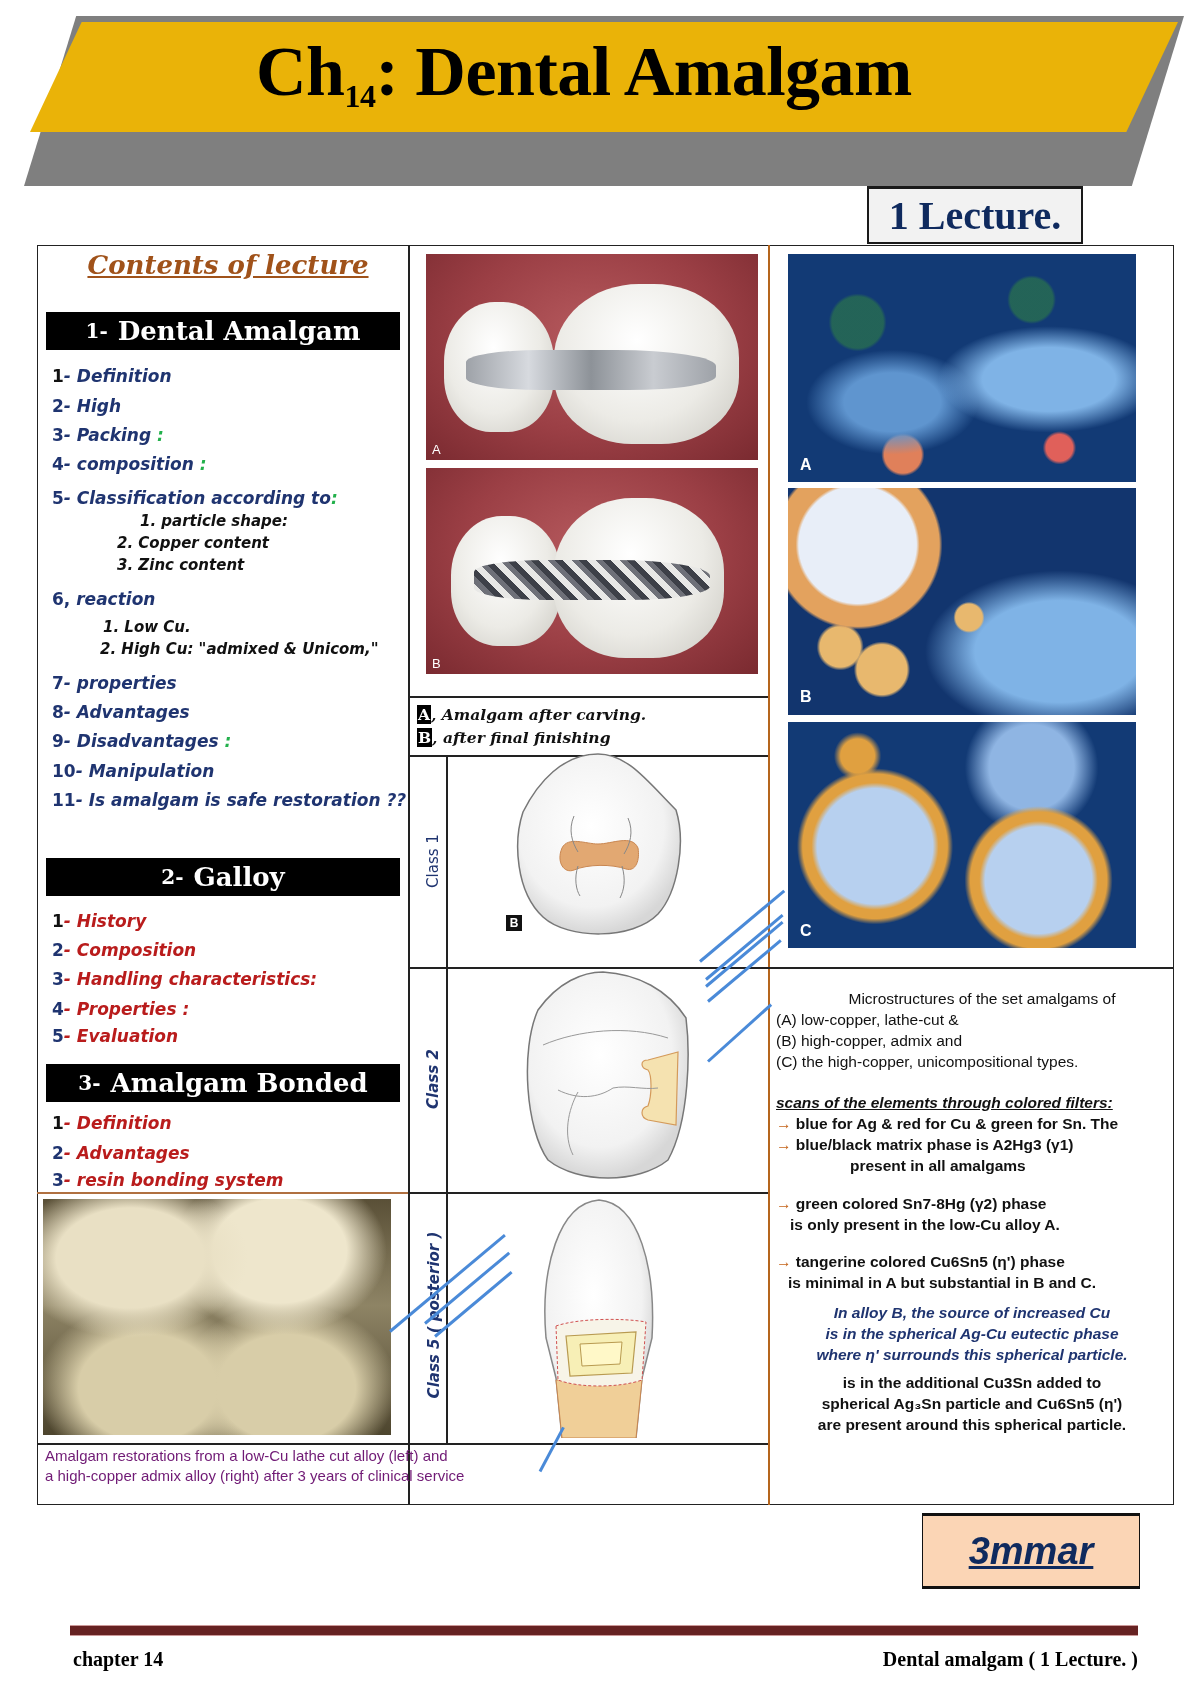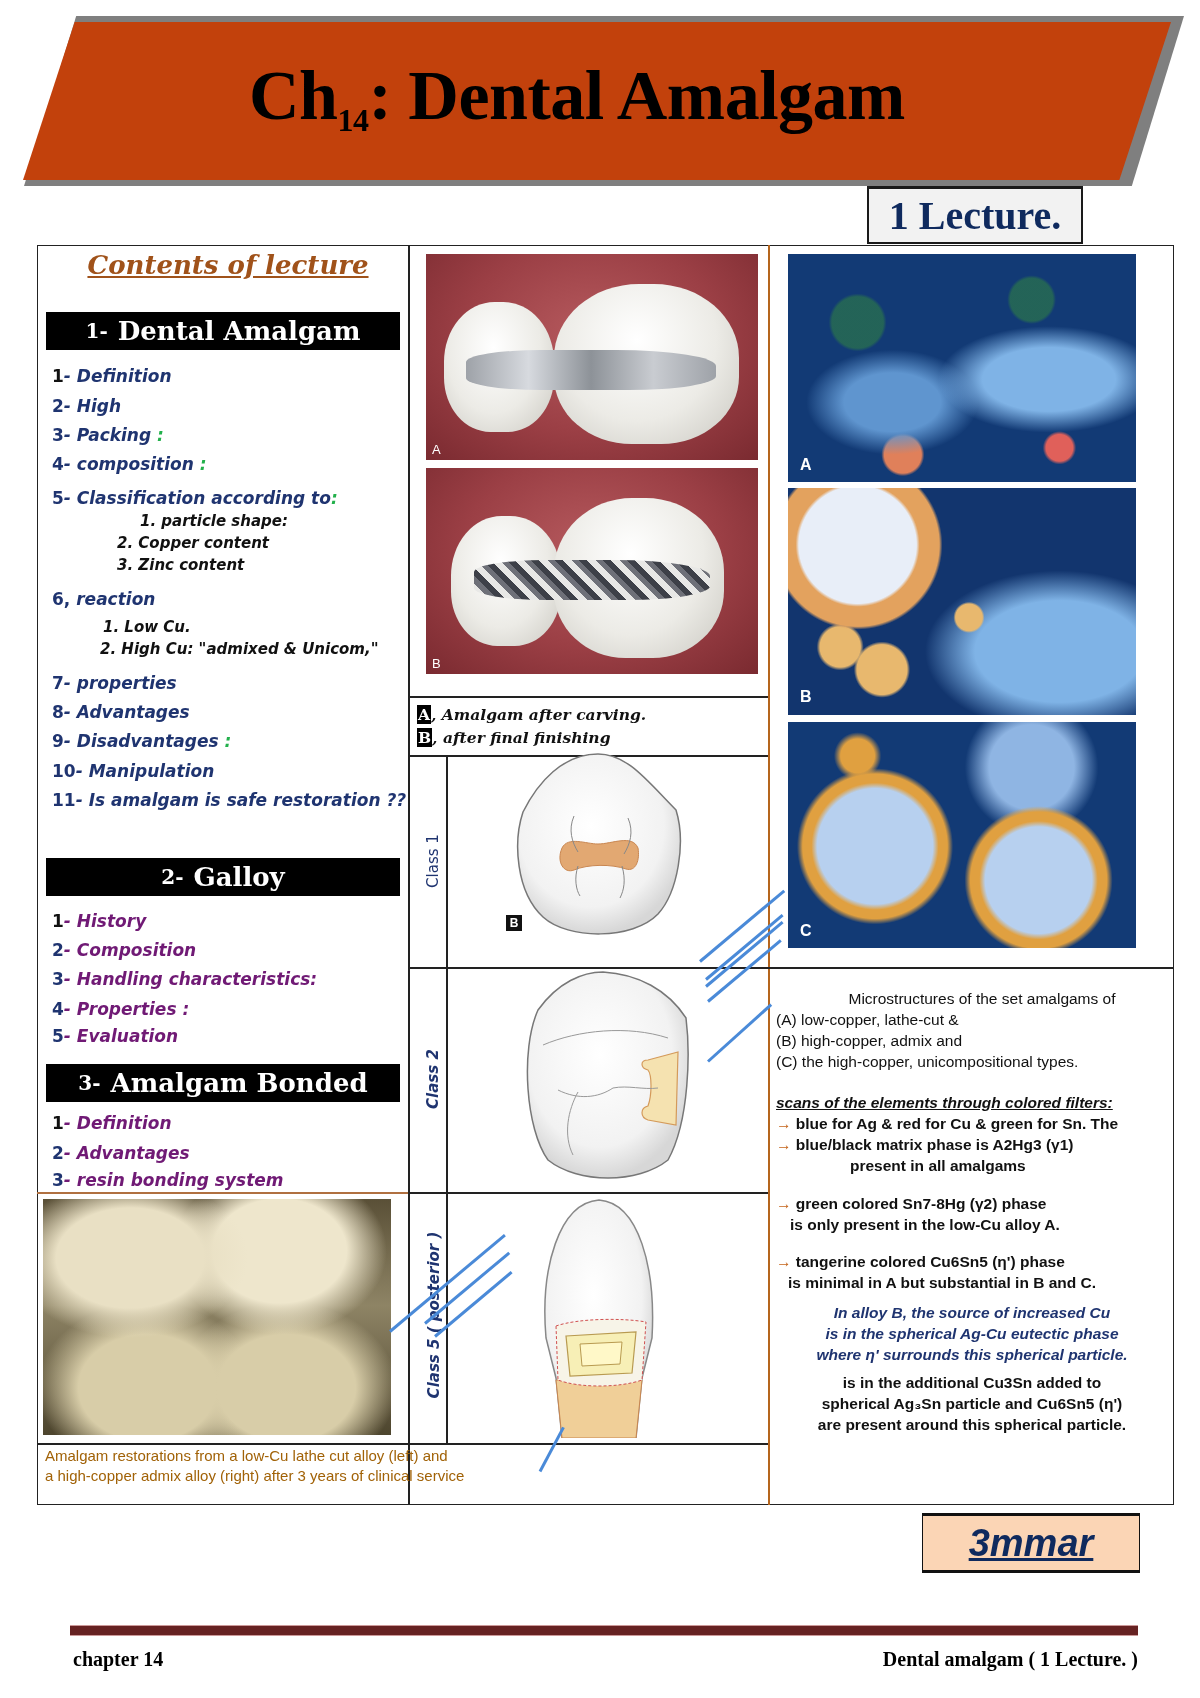--- a/index.html
+++ b/index.html
@@ -6,22 +6,22 @@
   html, body { width: 1200px; height: 1698px; background: #ffffff; overflow: hidden; }
   body { position: relative; font-family: "DejaVu Serif", serif; color: #000; }
 
   
   .banner-shadow {
     position: absolute; left: 24px; top: 16px; width: 1160px; height: 170px;
     background: #7f7f7f;
     clip-path: polygon(4.5% 0%, 100% 0%, 95.5% 100%, 0% 100%);
   }
   .banner {
-    position: absolute; left: 23px; top: 22px; width: 1148px; height: 158px;
-    background: #c2410c;
+    position: absolute; left: 30px; top: 22px; width: 1148px; height: 110px;
+    background: #eab308;
     clip-path: polygon(4.5% 0%, 100% 0%, 95.5% 100%, 0% 100%);
     display: flex; align-items: center; justify-content: center;
   }
   .banner-title {
     font-family: "Liberation Serif", serif; font-weight: bold;
     font-size: 70px; letter-spacing: -0.5px; margin-left: -40px; margin-top: -8px;
   }
   .banner-title sub { font-size: 32px; vertical-align: -12px; }
 
   .lecture-box {
@@ -54,21 +54,21 @@
   }
   .section-bar .num { font-size: 20px; margin-right: 10px; }
   .toc-item {
     position: absolute; left: 52px; font-family: "DejaVu Sans", sans-serif;
     font-size: 17px; font-weight: bold; font-style: italic; color: #1f3470; white-space: nowrap;
   }
   .toc-item .n { font-style: normal; }
   .toc-item .n.black { color: #111; }
   .toc-item .n.navy { color: #1f3470; }
   .toc-item .colon { color: #22b04b; }
-  .toc-item.green .t { color: #701a75; }
+  .toc-item.green .t { color: #b91c1c; }
   .toc-sub {
     position: absolute; font-family: "DejaVu Sans", sans-serif; font-style: italic;
     font-weight: bold; font-size: 15px; color: #111; white-space: nowrap;
   }
 
   
   .photo { position: absolute; overflow: hidden; }
   .gum { background: radial-gradient(ellipse at 50% 40%, #b65a5e 0%, #9b3f45 55%, #7a2a30 100%); }
   .tooth {
     position: absolute; background: radial-gradient(ellipse at 45% 35%, #ffffff 0%, #ecebe6 55%, #c9c7c0 100%);
@@ -108,21 +108,21 @@
       #123a75; }
   .sepia { background:
       radial-gradient(ellipse at 25% 25%, #e9e0c4 0 20%, transparent 32%),
       radial-gradient(ellipse at 68% 22%, #eee6cc 0 20%, transparent 32%),
       radial-gradient(ellipse at 30% 80%, #d8cda8 0 20%, transparent 32%),
       radial-gradient(ellipse at 70% 80%, #d8cda8 0 20%, transparent 32%),
       linear-gradient(180deg, #5a5037, #8e8465 45%, #4d452e); }
 
   .caption-text {
     position: absolute; font-family: "Liberation Sans", sans-serif; font-size: 15px; line-height: 20px;
-    color: #a16207; white-space: nowrap;
+    color: #701a75; white-space: nowrap;
   }
   .ab-caption {
     position: absolute; left: 417px; top: 703px; font-family: "DejaVu Serif", serif;
     font-style: italic; font-weight: bold; font-size: 15.5px; line-height: 23px; color: #111;
   }
   .ab-caption .tag { background: #000; color: #fff; font-style: normal; padding: 0 1px; }
 
   .class-label {
     position: absolute; font-family: "DejaVu Sans", sans-serif; font-size: 15px; color: #1f3470;
     transform: rotate(-90deg); transform-origin: center; white-space: nowrap; text-align: center;
@@ -138,21 +138,21 @@
   .desc { position: absolute; left: 776px; width: 392px; font-family: "Liberation Sans", sans-serif;
           font-size: 15.5px; line-height: 21px; color: #111; }
   .desc .center { text-align: center; }
   .desc .u { font-style: italic; font-weight: bold; text-decoration: underline; }
   .desc .arrow { color: #c5651c; font-weight: bold; }
   .desc .bold { font-weight: bold; }
   .desc .blue-it { color: #1f3470; font-style: italic; font-weight: bold; text-align: center; }
 
   
   .sig-box {
-    position: absolute; left: 922px; top: 1513px; width: 218px; height: 60px; background: #fbd5b5;
+    position: absolute; left: 922px; top: 1513px; width: 218px; height: 76px; background: #fbd5b5;
     border-top: 3px solid #111; border-bottom: 3px solid #111; border-left: 1.5px solid #111; border-right: 1.5px solid #111;
     display: flex; align-items: center; justify-content: center;
   }
   .sig-box span { font-family: "Liberation Sans", sans-serif; font-style: italic; font-weight: bold;
                   font-size: 38px; color: #0f2a5e; text-decoration: underline; }
   .footer-rule { position: absolute; left: 70px; top: 1625px; width: 1068px; height: 11px;
                  background: #662222; border-top: 1px solid #c99; border-bottom: 1px solid #c99; }
   .footer-left, .footer-right {
     position: absolute; top: 1648px; font-family: "Liberation Serif", serif; font-weight: bold; font-size: 20px;
   }

